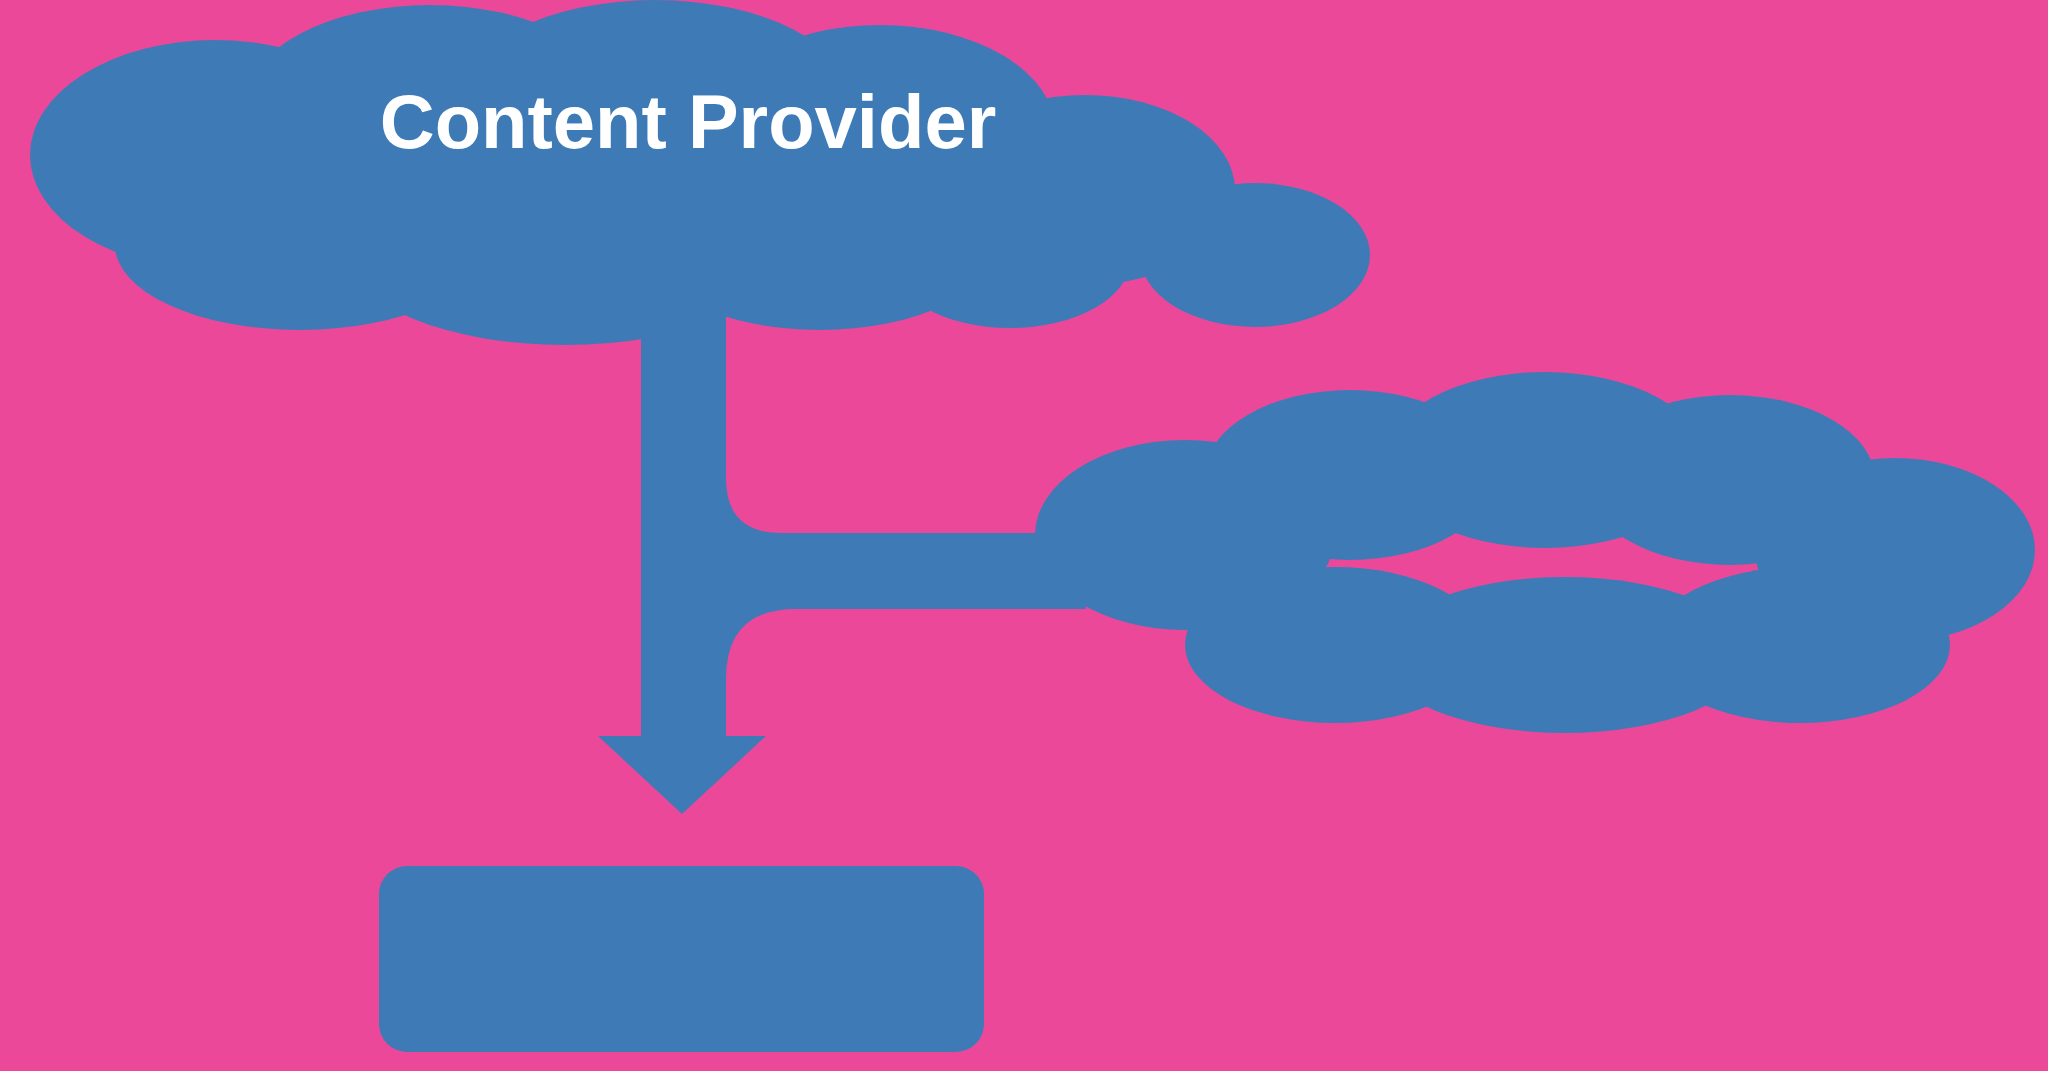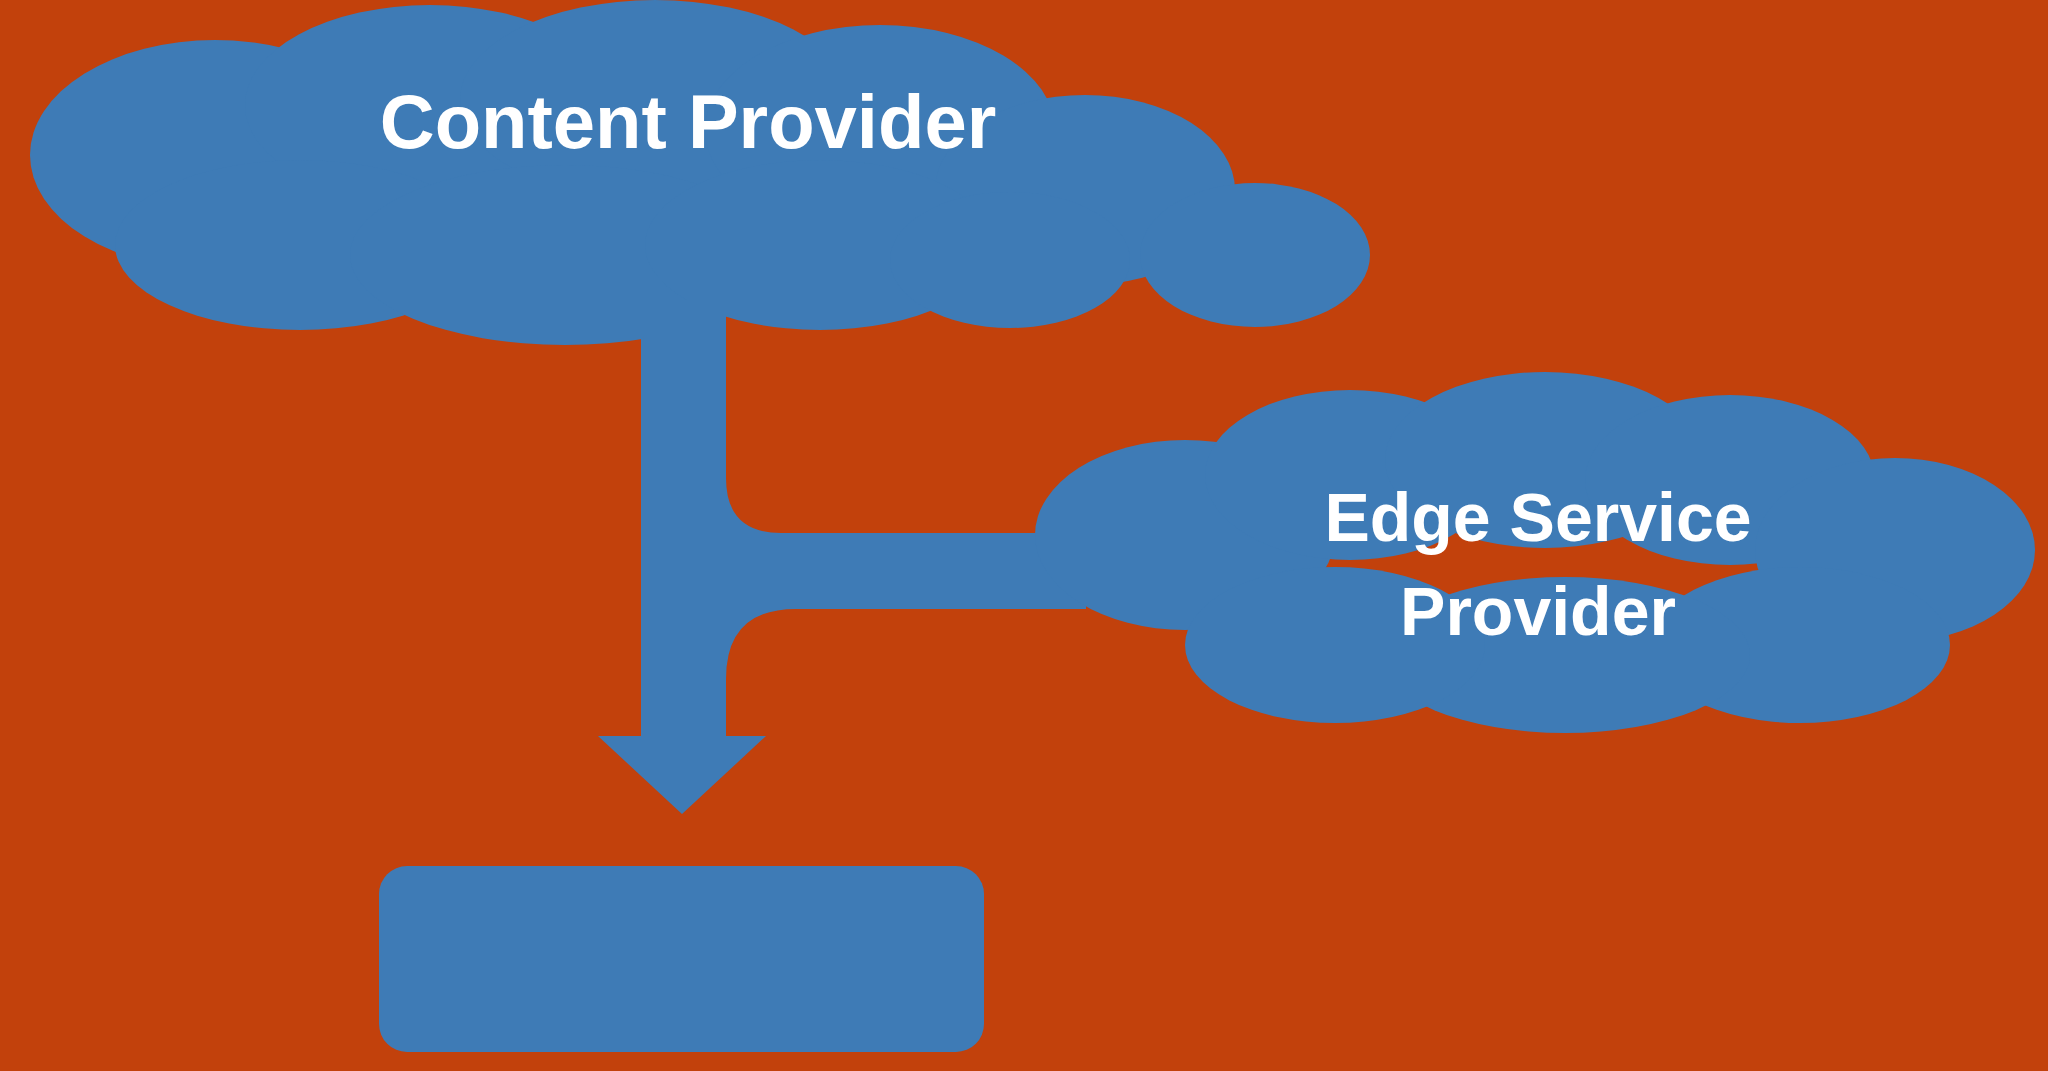--- a/index.html
+++ b/index.html
@@ -31,21 +31,21 @@
     letter-spacing: 0px;
     line-height: 1.38;
   }
   .label-content-provider { font-size: 76px; }
   .label-edge-provider   { font-size: 68px; }
   .label-user            { font-size: 70px; }
 </style>
 </head>
 <body>
 
-<div class="stage" style="background: #c2410c;">
+<div class="stage" style="background: #ec4899;">
 
   <svg viewBox="0 0 2048 1071" aria-hidden="true">
 
     <g>
       <ellipse cx="215" cy="155" rx="185" ry="115" fill="#3E7BB6"></ellipse>
       <ellipse cx="430" cy="105" rx="185" ry="100" fill="#3E7BB6"></ellipse>
       <ellipse cx="655" cy="100" rx="195" ry="100" fill="#3E7BB6"></ellipse>
       <ellipse cx="880" cy="130" rx="175" ry="105" fill="#3E7BB6"></ellipse>
       <ellipse cx="1085" cy="190" rx="150" ry="95" fill="#3E7BB6"></ellipse>
       <ellipse cx="1255" cy="255" rx="115" ry="72" fill="#3E7BB6"></ellipse>
@@ -72,19 +72,15 @@
       <ellipse cx="1800" cy="645" rx="150" ry="78" fill="#3E7BB6"></ellipse>
       <ellipse cx="1565" cy="655" rx="185" ry="78" fill="#3E7BB6"></ellipse>
       <ellipse cx="1335" cy="645" rx="150" ry="78" fill="#3E7BB6"></ellipse>
     </g>
 
     <rect x="379" y="866" width="605" height="186" rx="28" ry="28" fill="#3E7BB6"></rect>
   </svg>
 
   <div class="label label-content-provider" style="left: 688px; top: 122px; color: rgb(255, 255, 255);">Content Provider</div>
 
-  <div class="label label-edge-provider" style="left: 1538px; top: 565px; color: rgb(255, 255, 255);">
-    <div>Edge Service</div>
-    <div>Provider</div>
-  </div>
 
 
 </div>
 
 </body></html>

